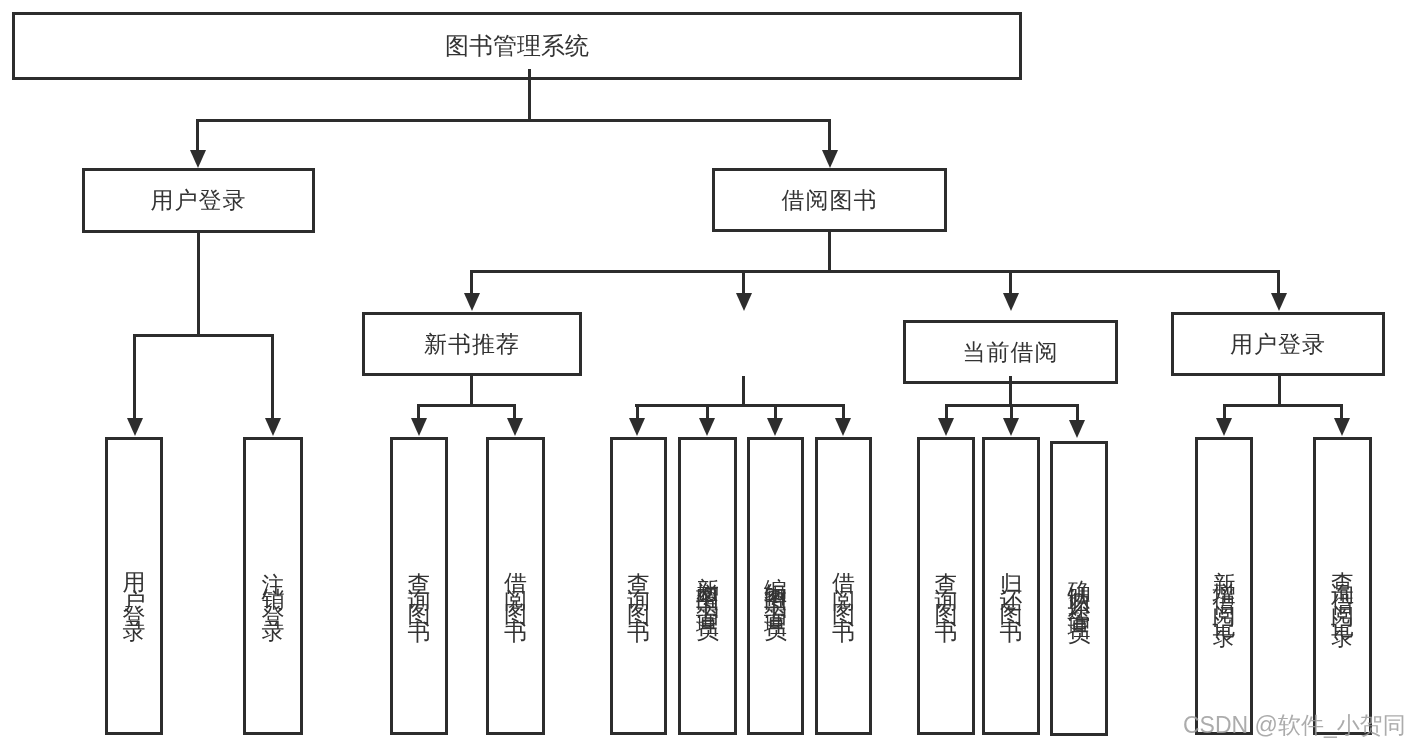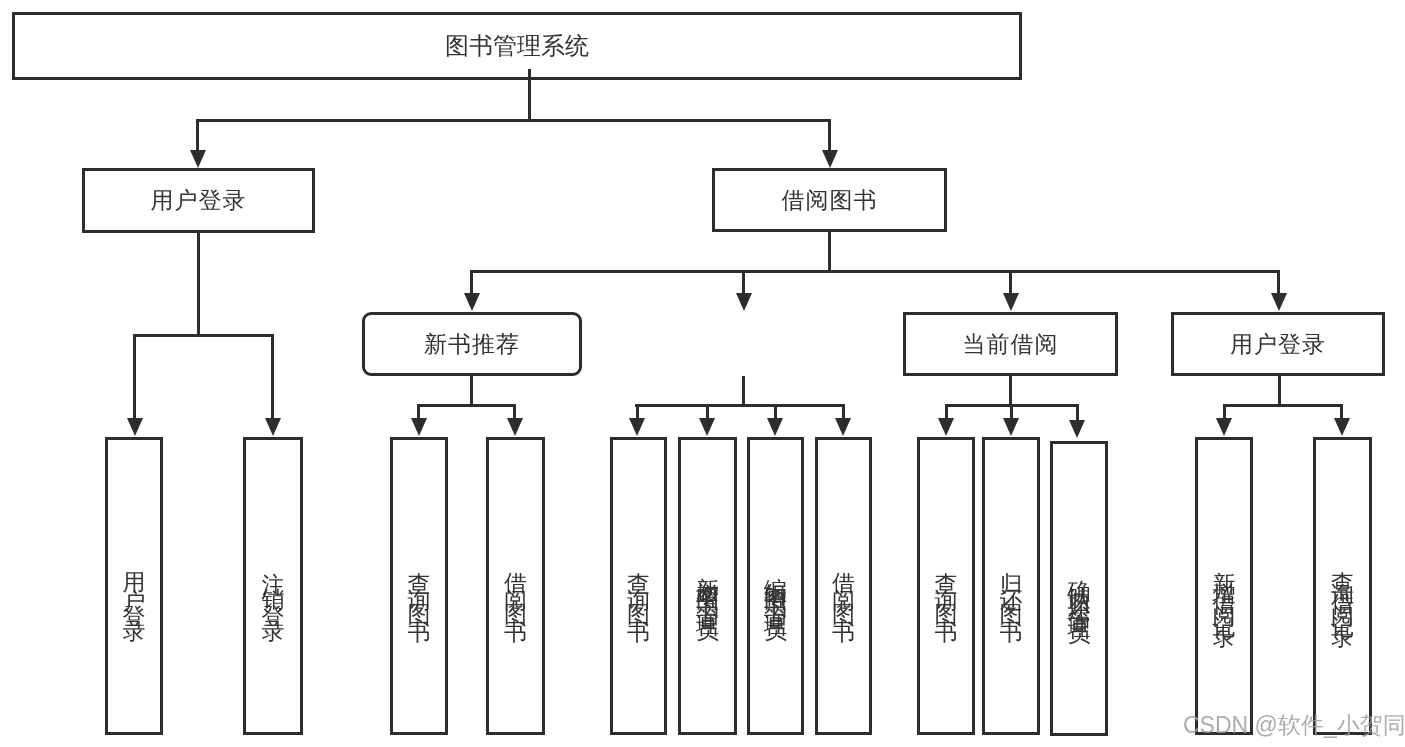--- a/index.html
+++ b/index.html
@@ -60,24 +60,24 @@
     <span class="root-label">图书管理系统</span>
   </div>
 
   <div class="box" style="left:82px;top:168px;width:233px;height:65px;">
     <span class="hlabel">用户登录</span>
   </div>
   <div class="box" style="left:712px;top:168px;width:235px;height:64px;">
     <span class="hlabel">借阅图书</span>
   </div>
 
-  <div class="box" style="left:362px;top:312px;width:220px;height:64px;border-radius:9px;">
+  <div class="box" style="left:362px;top:312px;width:220px;height:64px;">
     <span class="hlabel">新书推荐</span>
   </div>
-  <div class="box" style="left:903px;top:312px;width:215px;height:64px;">
+  <div class="box" style="left:903px;top:320px;width:215px;height:64px;">
     <span class="hlabel">当前借阅</span>
   </div>
   <div class="box" style="left:1171px;top:312px;width:214px;height:64px;">
     <span class="hlabel">用户登录</span>
   </div>
 
   <div class="box vbox" style="left:105px;top:437px;width:58px;height:298px;">
     <span class="vtext ls4">用户登录</span>
   </div>
   <div class="box vbox" style="left:243px;top:437px;width:60px;height:298px;">

